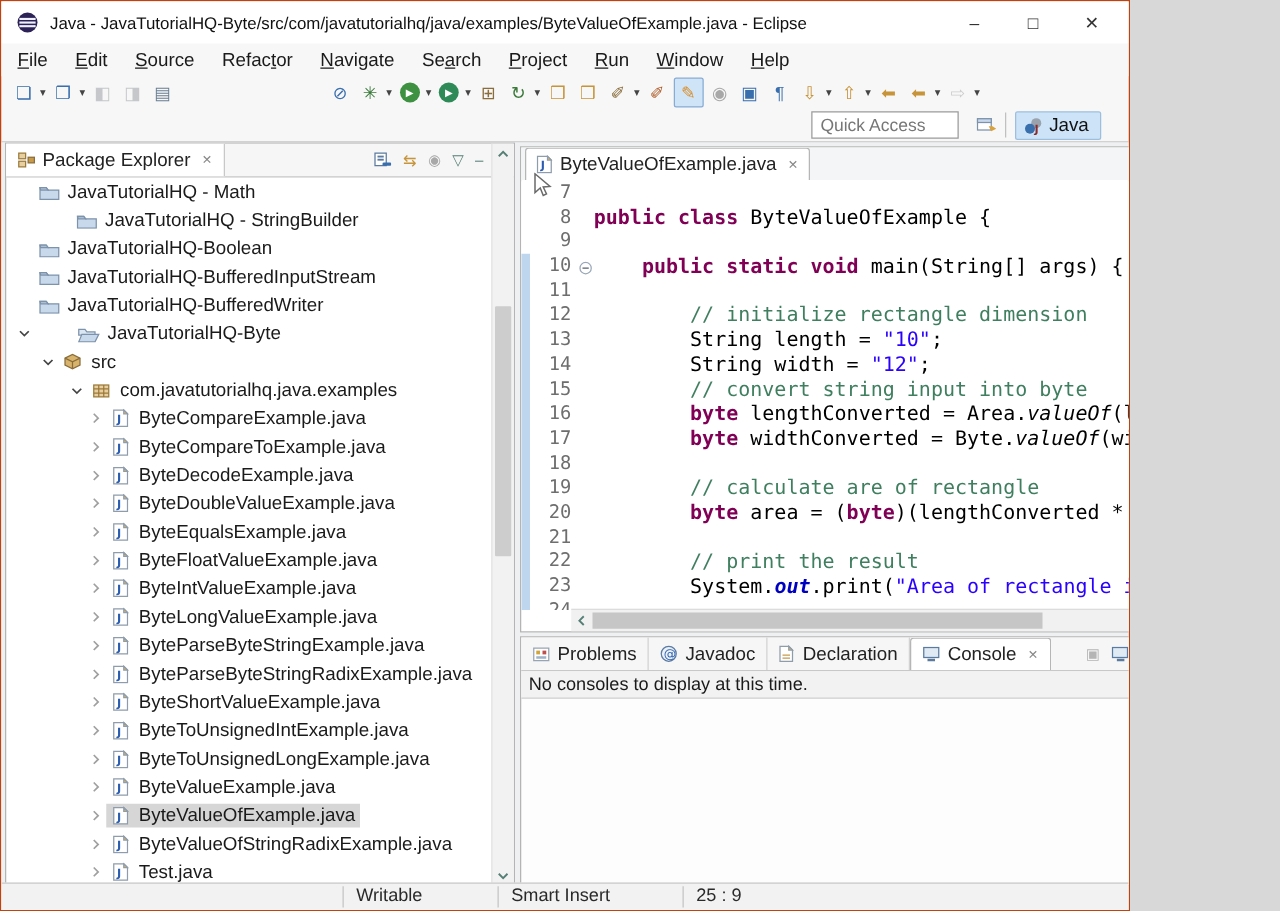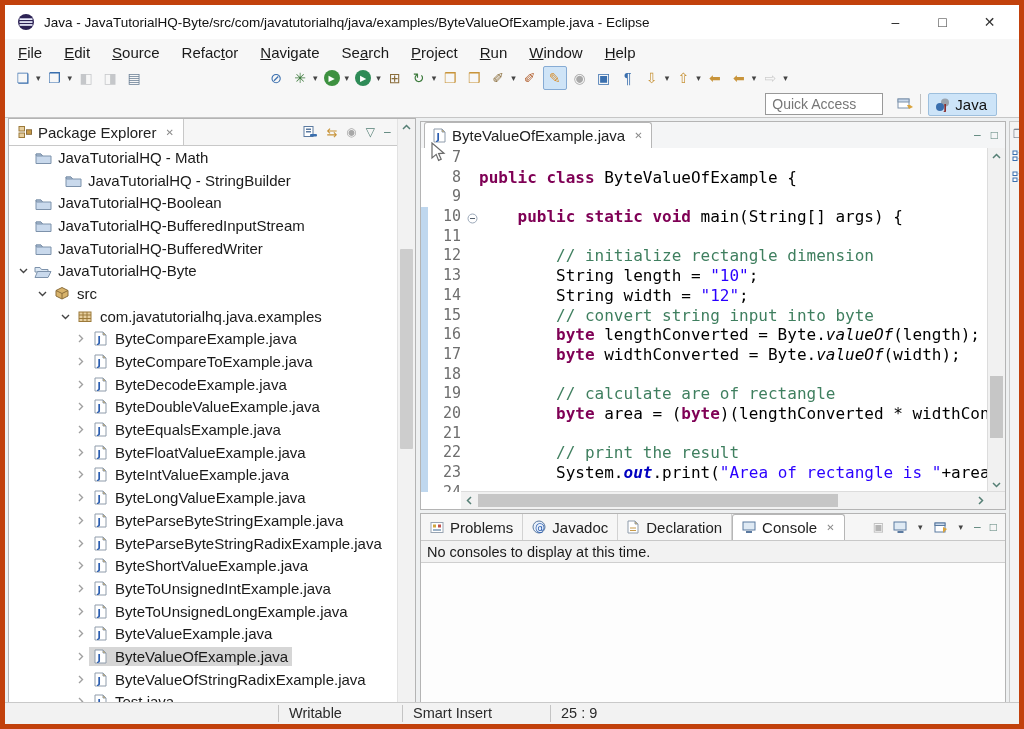--- a/index.html
+++ b/index.html
@@ -1,16 +1,16 @@
 <!DOCTYPE html>
 <html><head>
 <meta charset="utf-8">
 <style>
   html,body{margin:0;padding:0;background:#d8d8d8;}
-  .win{position:relative;width:1024px;height:729px;background:#f7f7f7;border:5px solid #c2410c;
+  .win{position:relative;width:904px;height:729px;background:#f7f7f7;border:1px solid #c2410c;
        box-sizing:border-box;font-family:"Liberation Sans",sans-serif;overflow:hidden;
        -webkit-font-smoothing:antialiased;}
   
   .titlebar{position:absolute;top:0;left:0;right:0;height:34px;background:#ffffff;
             display:flex;align-items:center;padding-left:12px;box-sizing:border-box;}
   .title-text{font-size:13.5px;color:#111;margin-left:9px;white-space:nowrap;}
   .win-controls{position:absolute;right:6px;top:0;height:34px;display:flex;align-items:center;}
   .win-btn{width:47px;height:34px;display:flex;align-items:center;justify-content:center;
            font-size:14px;color:#333;}
   
@@ -333,21 +333,21 @@
           <span class="row-inner">
             <span class="tree-icon">
               <svg width="17" height="14">
                 <path d="M1 4 h5 l1.5 2 H16 v7.5 H1 z" fill="#c9d9ec" stroke="#7d92ab"></path>
                 <path d="M1 4 h5 l1.5 2 H1.5 z" fill="#aebfd4" stroke="#7d92ab"></path>
               </svg>
             </span>
             <span>JavaTutorialHQ-BufferedWriter</span>
           </span>
         </div>
-        <div class="tree-row" style="padding-left: 6px;">
+        <div class="tree-row" style="padding-left: 6px; gap: 32px;">
           <span class="tw">
             <svg width="9" height="9">
               <path d="M1 3 L4.5 6.5 L8 3" stroke="#444" fill="none" stroke-width="1.4"></path>
             </svg>
           </span>
           <span class="row-inner">
             <span class="tree-icon">
               <svg width="18" height="14">
                 <path d="M1 3.5 h5 l1.5 2 H14 v2.5 H1 z" fill="#dbe7f3" stroke="#7d92ab"></path>
                 <path d="M3.5 7.5 h13.5 l-3 6 H1 z" fill="#c9d9ec" stroke="#7d92ab"></path>
@@ -770,21 +770,21 @@
           <div class="cl">
             <span style="width: 7px; flex: 0 0 auto;"></span>
             <span class="ln">15</span>
             <span class="foldc"></span>
             <span class="codetxt"><span class="tok-p">        </span><span class="tok-c">// convert string input into byte</span></span>
           </div>
           <div class="cl">
             <span style="width: 7px; flex: 0 0 auto;"></span>
             <span class="ln">16</span>
             <span class="foldc"></span>
-            <span class="codetxt"><span class="tok-p">        </span><span class="tok-k">byte</span><span class="tok-p"> lengthConverted = Byte.</span><span class="tok-m">valueOf</span><span class="tok-p">(length);</span></span>
+            <span class="codetxt"><span class="tok-p">        </span><span class="tok-k">byte</span><span class="tok-p"> lengthConverted = Area.</span><span class="tok-m">valueOf</span><span class="tok-p">(length);</span></span>
           </div>
           <div class="cl">
             <span style="width: 7px; flex: 0 0 auto;"></span>
             <span class="ln">17</span>
             <span class="foldc"></span>
             <span class="codetxt"><span class="tok-p">        </span><span class="tok-k">byte</span><span class="tok-p"> widthConverted = Byte.</span><span class="tok-m">valueOf</span><span class="tok-p">(width);</span></span>
           </div>
           <div class="cl">
             <span style="width: 7px; flex: 0 0 auto;"></span>
             <span class="ln">18</span>

